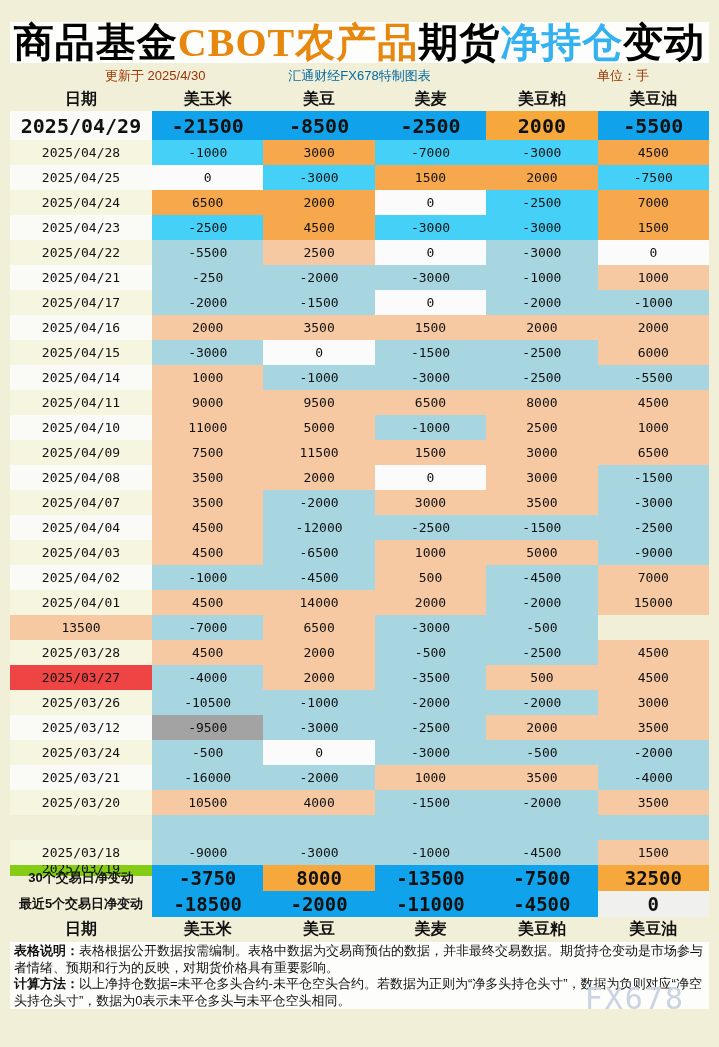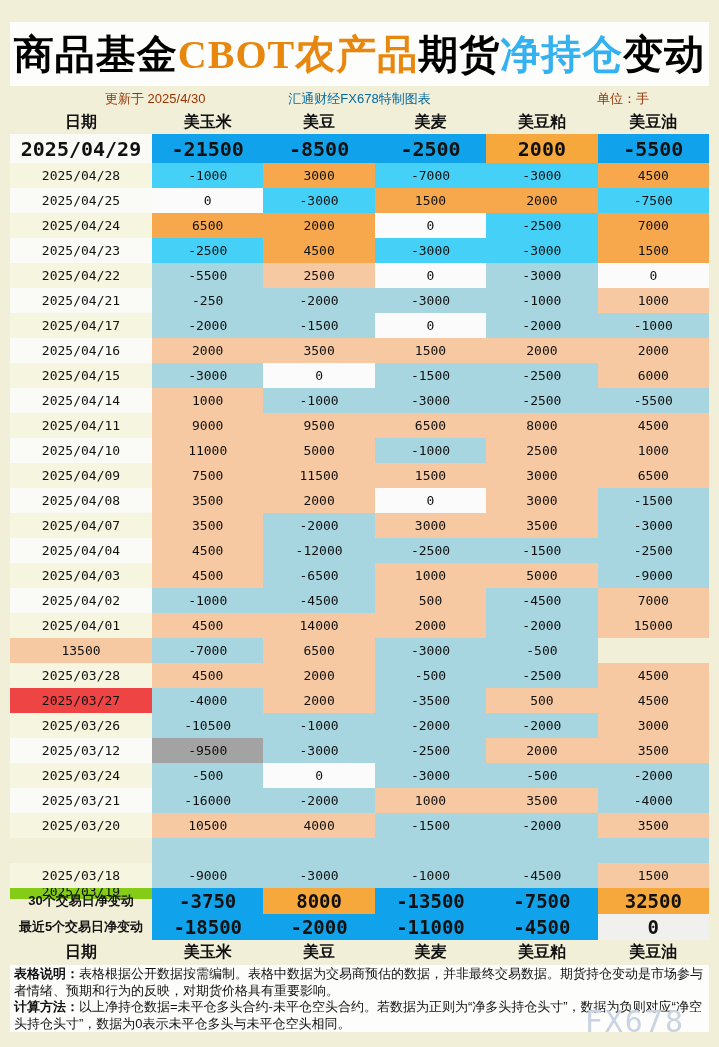--- a/index.html
+++ b/index.html
@@ -6,21 +6,21 @@
   body{
     width:719px;height:1047px;
     font-family:"Liberation Sans",sans-serif;
     background:#F2EFD8;
     overflow:hidden;
     color:#111;
   }
   .page{position:relative;width:719px;height:1047px;background:#F2EFD8;}
   .top-strip{height:22px;}
   .title-box{
-    margin:0 10px;height:64px;background:#FDFDFB;
+    margin:0 10px;height:41px;background:#FDFDFB;
     display:flex;align-items:center;justify-content:center;
   }
   .title-box .t{
     font-size:40px;font-weight:bold;letter-spacing:1px;
     font-family:"Liberation Serif","DejaVu Serif",serif;
     white-space:nowrap;
   }
   .meta-row{
     position:relative;height:22px;margin:2px 10px 0;
     font-size:13px;line-height:22px;

